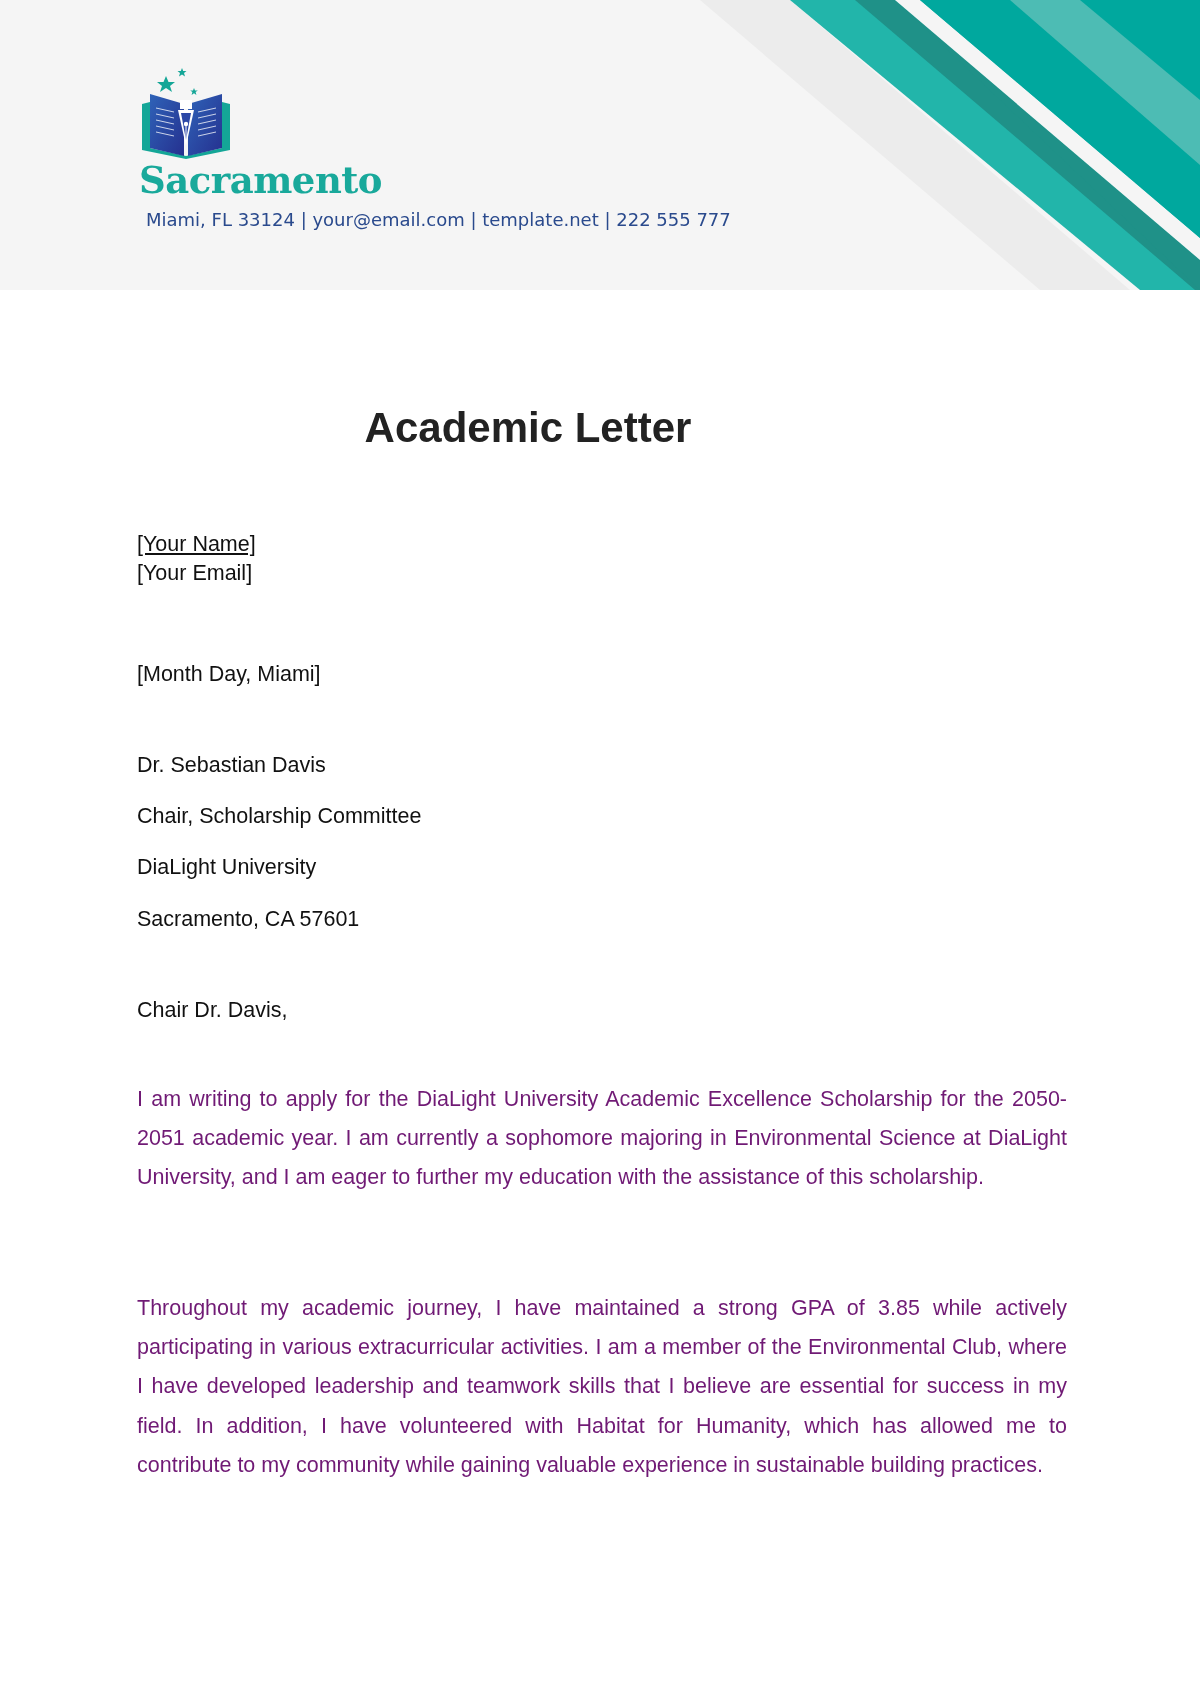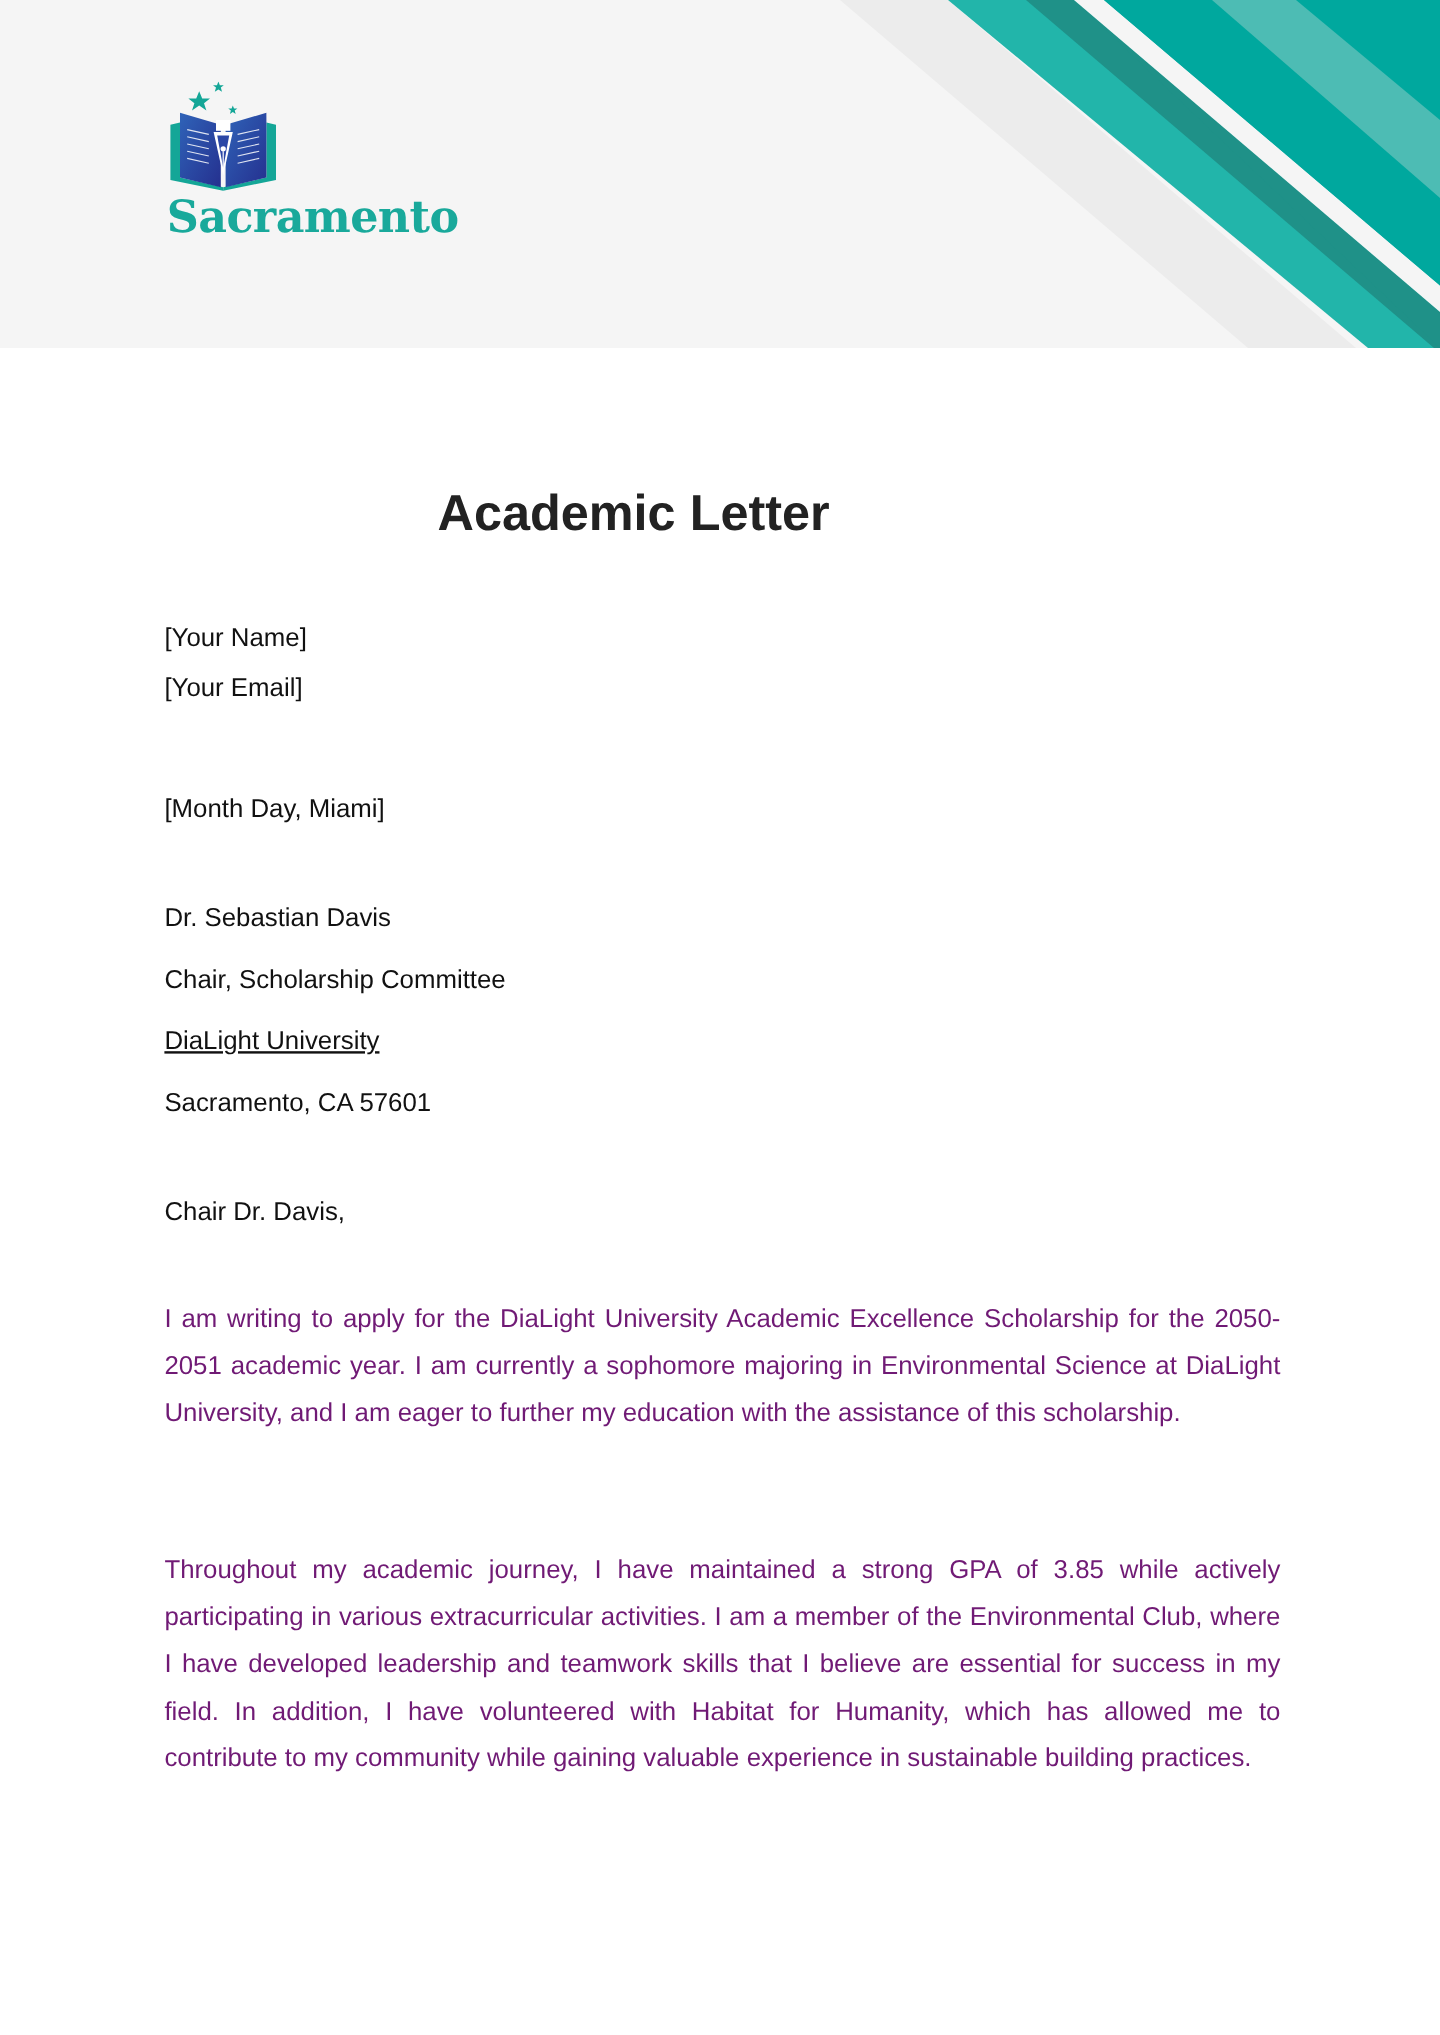--- a/index.html
+++ b/index.html
@@ -89,29 +89,30 @@
     <polygon points="41,45 51,45 46,72" fill="#2b47a6"></polygon>
     <circle cx="46" cy="56" r="2.2" fill="#ffffff"></circle>
     <line x1="46" y1="58" x2="46" y2="74" stroke="#ffffff" stroke-width="1"></line>
 
     <polygon points="26,8 28.5,14 35,14 30,18 32,24 26,20 20,24 22,18 17,14 23.5,14" fill="#14a697"></polygon>
     <polygon points="42,0 43.2,3 46.5,3 44,5 45,8.5 42,6.5 39,8.5 40,5 37.5,3 40.8,3" fill="#14a697"></polygon>
     <polygon points="54,20 55,22.5 57.8,22.5 55.6,24 56.4,27 54,25.3 51.6,27 52.4,24 50.2,22.5 53,22.5" fill="#14a697"></polygon>
   </svg>
 
   <div class="brand">Sacramento</div>
+  <div class="contact">Miami, FL 33124 | your@email.com | template.net | 222 555 777</div>
 </div>
 
 <h1 class="title" style="margin:0;">Academic Letter</h1>
 
-<div class="line" style="top:517px;">[Your Name]</div>
+<div class="line" style="top:530px;text-decoration:underline;">[Your Name]</div>
 <div class="line" style="top:559px;">[Your Email]</div>
 <div class="line" style="top:660px;">[Month Day, Miami]</div>
 
 <div class="line" style="top:751px;">Dr. Sebastian Davis</div>
 <div class="line" style="top:802px;">Chair, Scholarship Committee</div>
-<div class="line" style="top:853px;text-decoration:underline;">DiaLight University</div>
+<div class="line" style="top:853px;">DiaLight University</div>
 <div class="line" style="top:905px;">Sacramento, CA 57601</div>
 
 <div class="line" style="top:996px;">Chair Dr. Davis,</div>
 
 <p class="para" style="top:1080px;">I am writing to apply for the DiaLight University Academic Excellence Scholarship for the 2050-2051 academic year. I am currently a sophomore majoring in Environmental Science at DiaLight University, and I am eager to further my education with the assistance of this scholarship.</p>
 <p class="para" style="top:1289px;">Throughout my academic journey, I have maintained a strong GPA of 3.85 while actively participating in various extracurricular activities. I am a member of the Environmental Club, where I have developed leadership and teamwork skills that I believe are essential for success in my field. In addition, I have volunteered with Habitat for Humanity, which has allowed me to contribute to my community while gaining valuable experience in sustainable building practices.</p>
 
 </body></html>

